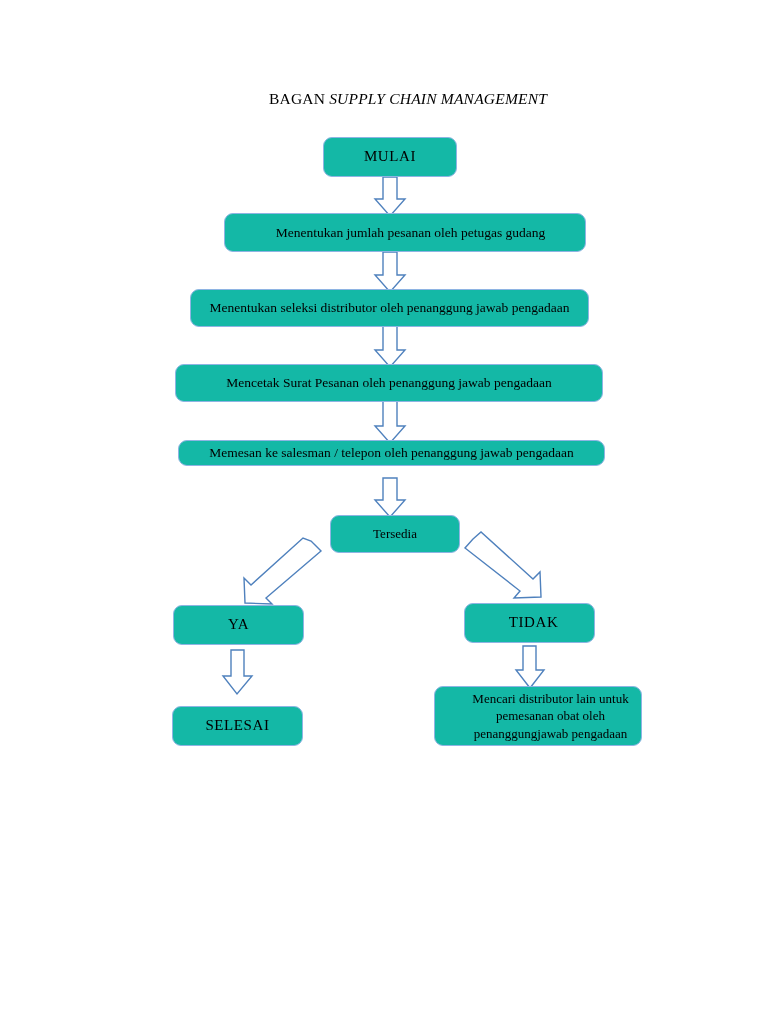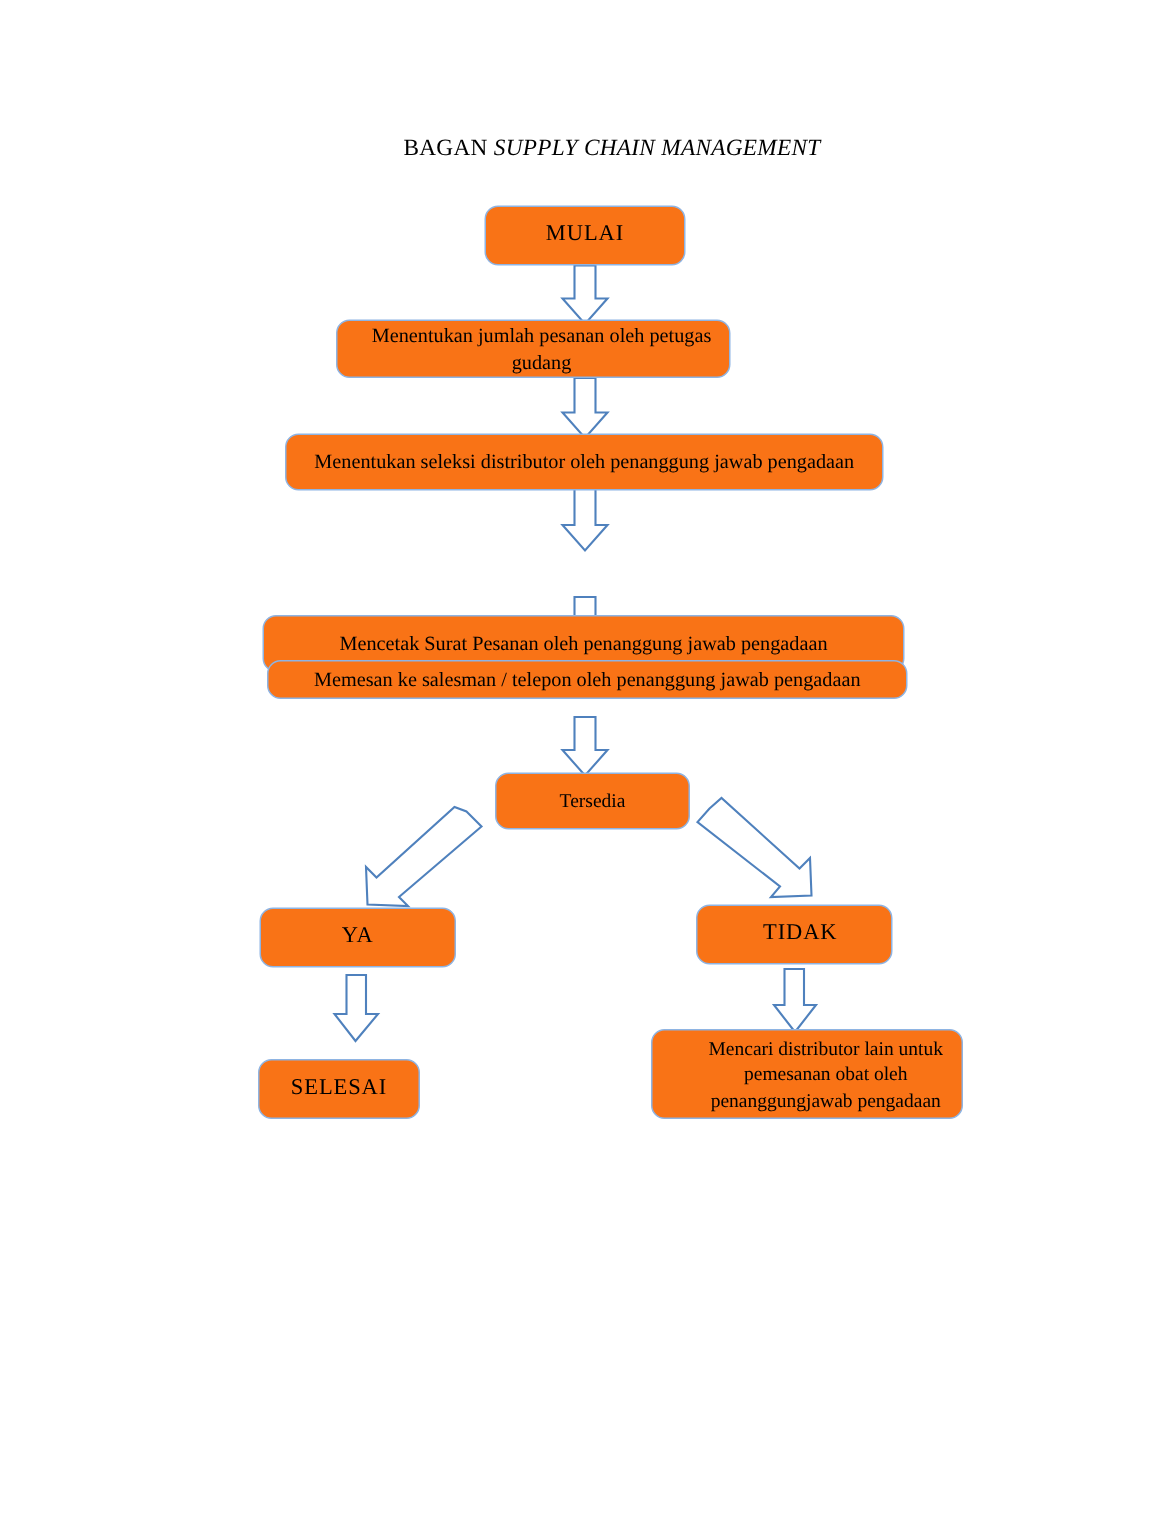--- a/index.html
+++ b/index.html
@@ -33,21 +33,21 @@
     white-space: nowrap;
   }
   .title .t-plain { font-style: normal; margin-left: 48px; }
   .title .t-ital  { font-style: italic; text-align: right; }
 
   .node {
     position: absolute;
     box-sizing: border-box;
     border: 1.3px solid #8EB4E3;
     border-radius: 9px;
-    background: #f97316;
+    background: #14b8a6;
     display: flex;
     align-items: center;
     justify-content: center;
     text-align: center;
     font-size: 13.5px;
     line-height: 1.28;
     padding: 2px 8px;
   }
   .node.big    { font-size: 15px; letter-spacing: 0.6px; }
   .node.small  { font-size: 13px; }
@@ -96,49 +96,49 @@
 
     <path d="M 231 650 L 244 650 L 244 676 L 252 676 L 237 694 L 223 676 L 231 676 Z"></path>
 
     <path d="M 523 646 L 536 646 L 536 670 L 544 670 L 530 688 L 516 670 L 523 670 Z"></path>
   </svg>
 
   <div class="node big" style="left:323px; top:137px; width:134px; height:40px;">
     <span>MULAI</span>
   </div>
 
-  <div class="node" style="left:224px; top:213px; width:263px; height:39px;padding-left:19px;">
+  <div class="node" style="left:224px; top:213px; width:362px; height:39px;padding-left:19px;">
     <span>Menentukan jumlah pesanan oleh petugas gudang</span>
   </div>
 
   <div class="node" style="left:190px; top:289px; width:399px; height:38px;">
     <span>Menentukan seleksi distributor oleh penanggung jawab pengadaan</span>
   </div>
 
-  <div class="node" style="left:175px; top:364px; width:428px; height:38px;margin-top:46px;">
+  <div class="node" style="left:175px; top:364px; width:428px; height:38px;">
     <span>Mencetak Surat Pesanan oleh penanggung jawab pengadaan</span>
   </div>
 
   <div class="node" style="left:178px; top:440px; width:427px; height:26px;">
     <span>Memesan ke salesman / telepon oleh penanggung jawab pengadaan</span>
   </div>
 
   <div class="node small" style="left:330px; top:515px; width:130px; height:38px;">
     <span>Tersedia</span>
   </div>
 
   <div class="node big" style="left:173px; top:605px; width:131px; height:40px;">
     <span>YA</span>
   </div>
 
   <div class="node big" style="left:464px; top:603px; width:131px; height:40px;padding-left:16px;">
     <span>TIDAK</span>
   </div>
 
-  <div class="node big" style="left:172px; top:706px; width:108px; height:40px;">
+  <div class="node big" style="left:172px; top:706px; width:131px; height:40px;">
     <span>SELESAI</span>
   </div>
 
   <div class="node multi" style="left:434px; top:686px; width:208px; height:60px; flex-direction:column;padding-left:33px;">
     <span>Mencari distributor lain untuk</span>
     <span>pemesanan obat oleh</span>
     <span>penanggungjawab pengadaan</span>
   </div>
 
 </div>

